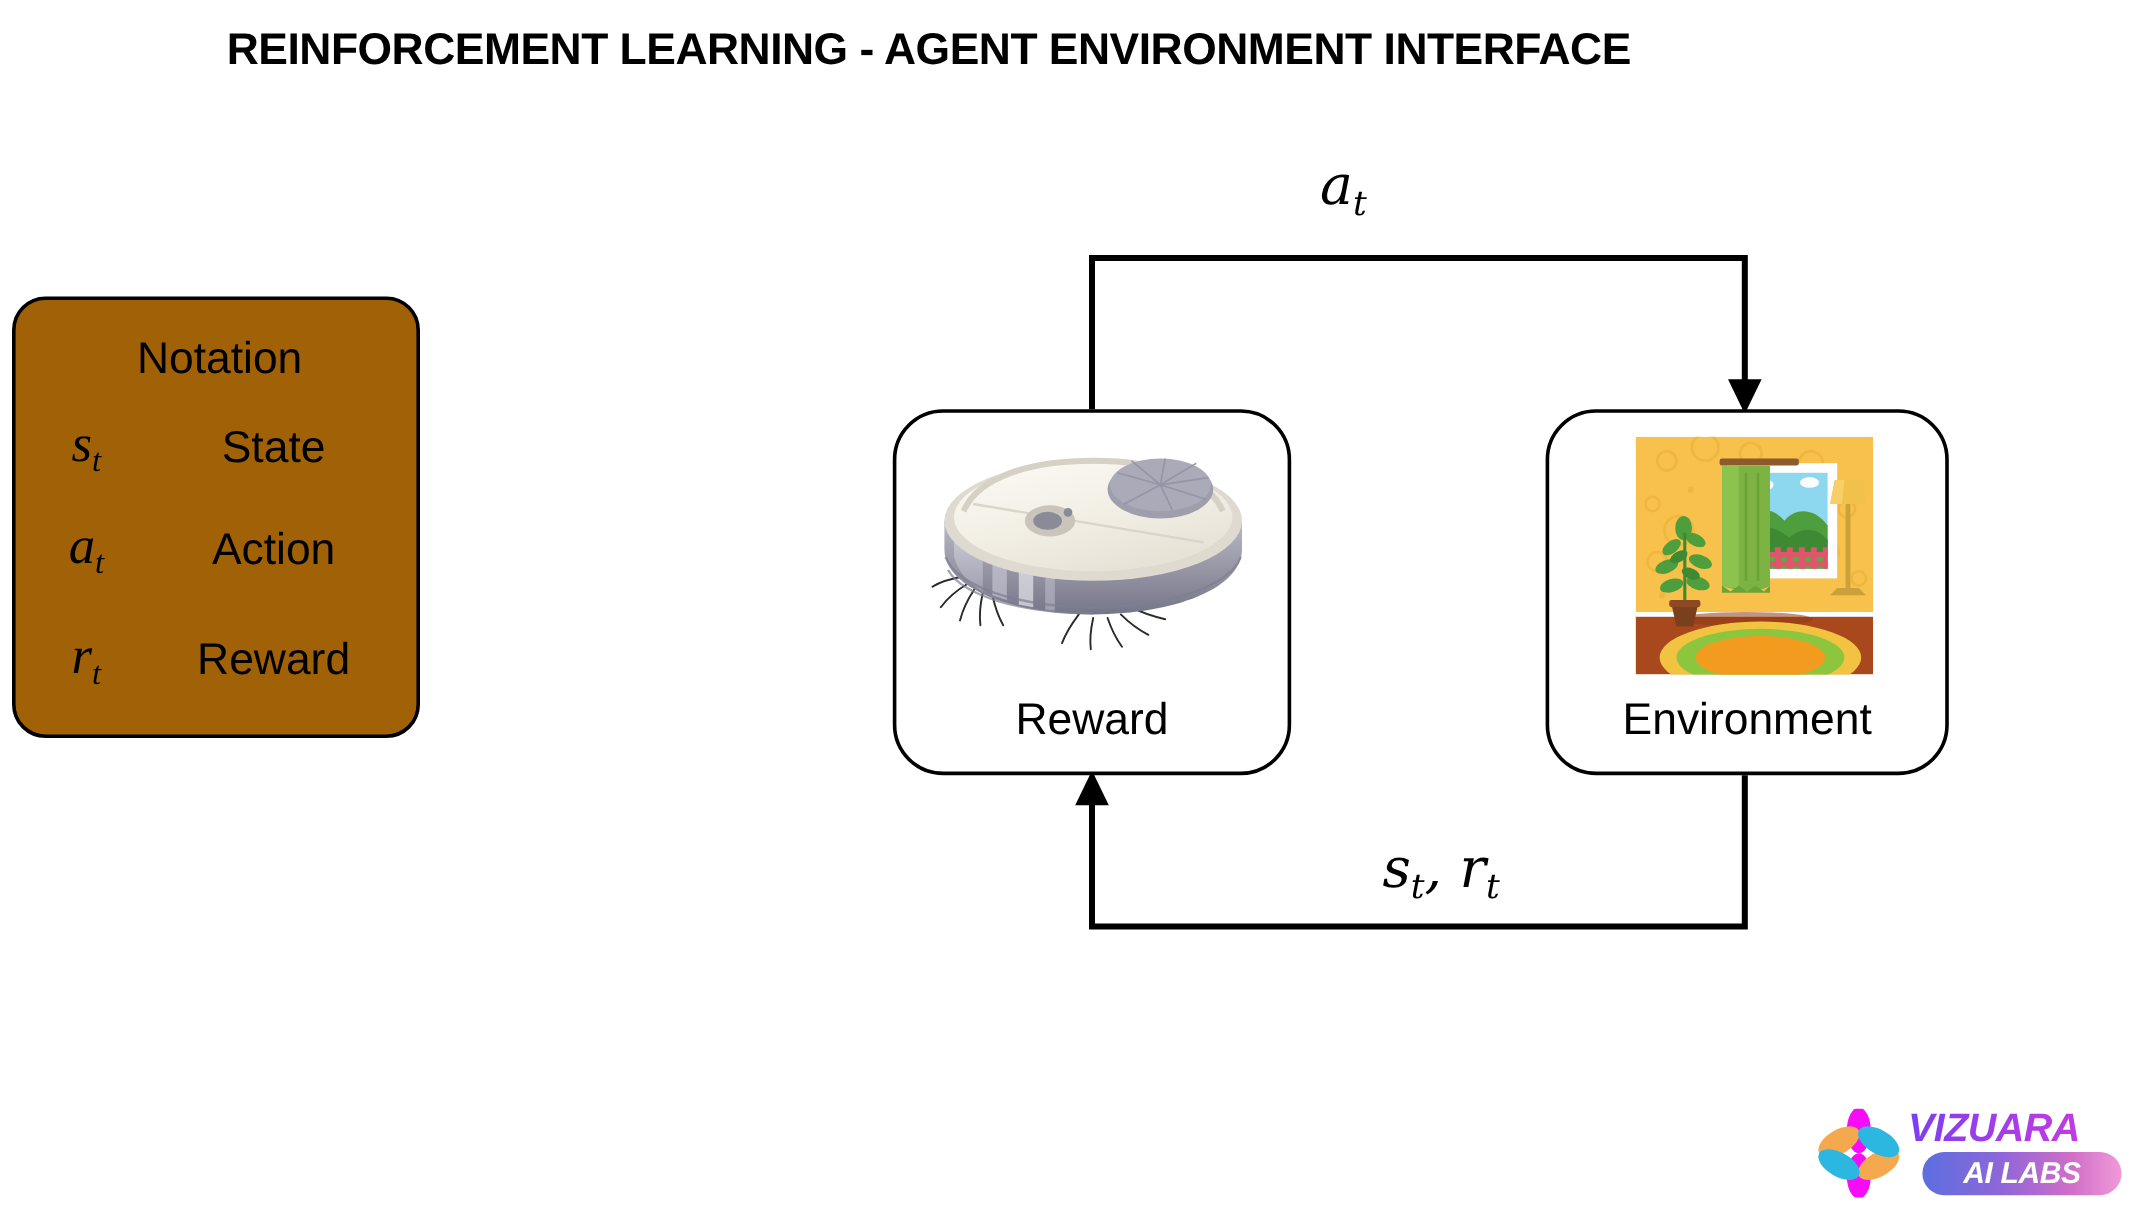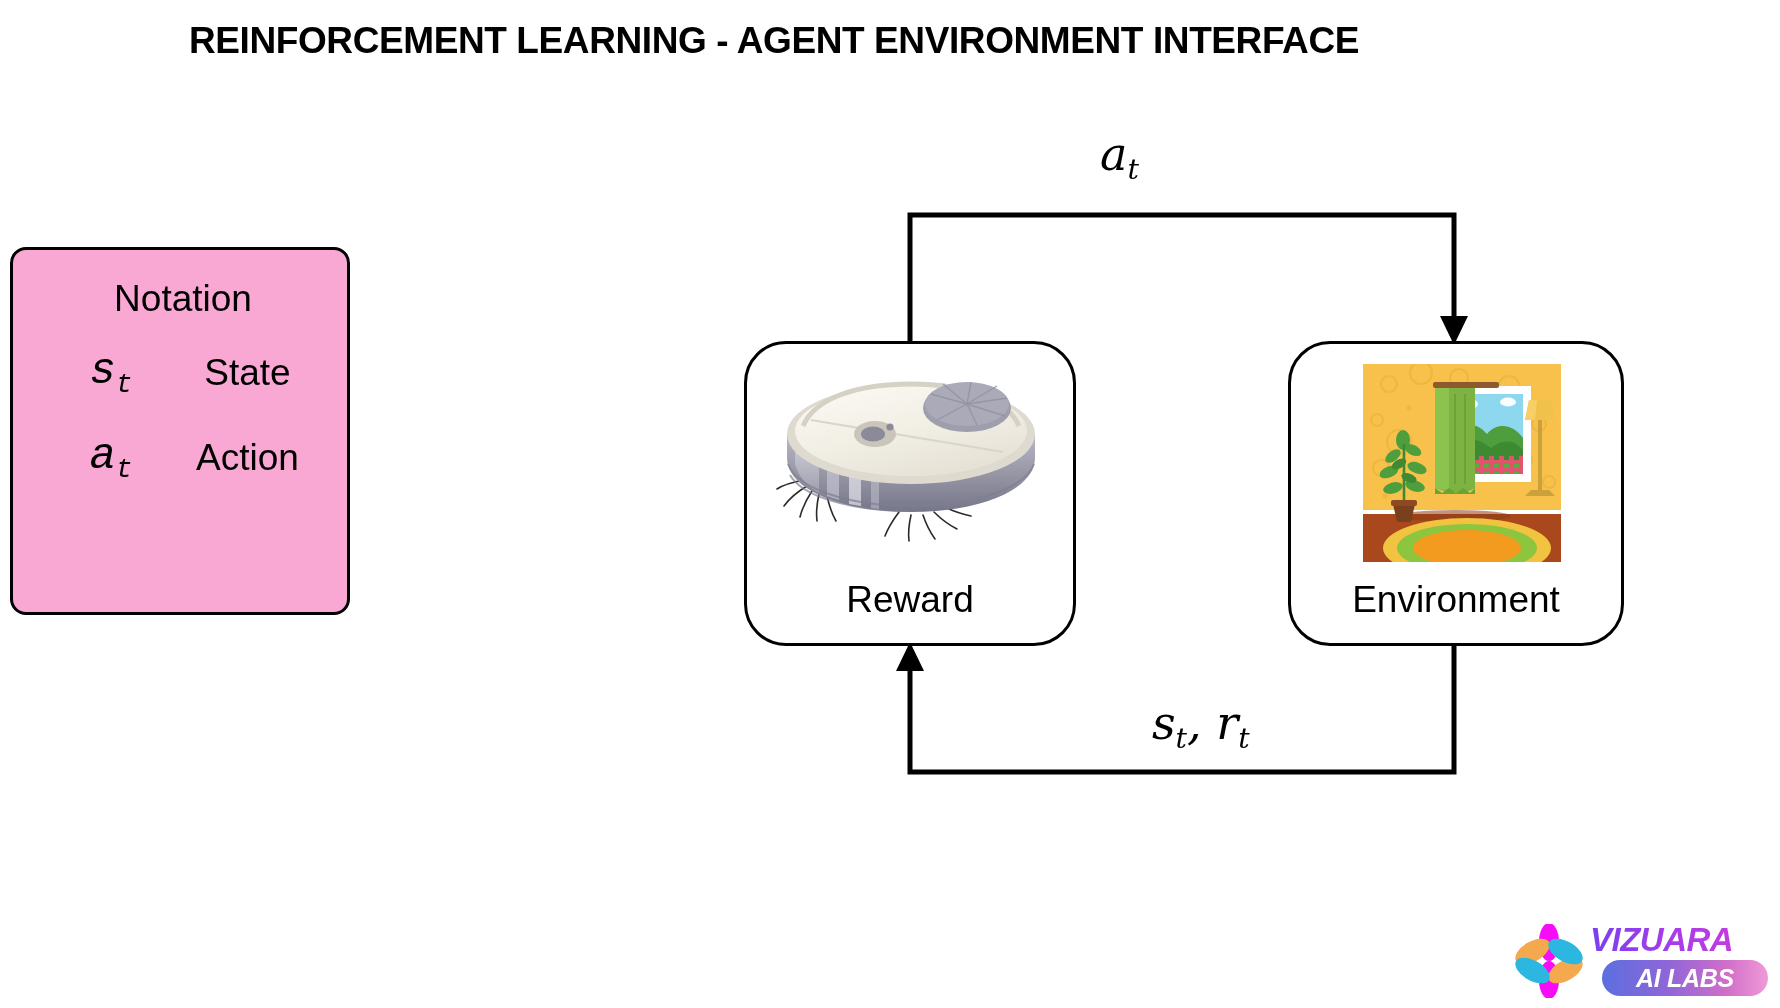--- a/index.html
+++ b/index.html
@@ -30,22 +30,22 @@
   }
 
   
   #notation-panel {
     position: absolute;
     left: 10px;
     top: 247px;
     width: 340px;
     height: 368px;
     border: 3.5px solid #000000;
-    border-radius: 16px;
-    background: #f9a8d4;
+    border-radius: 28px;
+    background: #a16207;
     box-sizing: border-box;
   }
   #notation-heading {
     position: absolute;
     top: 28px;
     left: 0;
     width: 340px;
     text-align: center;
     font-size: 37px;
     font-family: "Liberation Sans", sans-serif;
@@ -58,26 +58,25 @@
     height: 60px;
     display: flex;
     align-items: center;
   }
   .notation-row[data-row="0"] { top: 93px; }
   .notation-row[data-row="1"] { top: 178px; }
   .notation-row[data-row="2"] { top: 270px; }
   .notation-sym {
     width: 118px;
     text-align: center;
-    font-family: Liberation Mono, monospace;
+    font-family: Liberation Serif, serif;
     font-style: italic;
     font-size: 44px;
     line-height: 1;
     color: #000000;
-    padding-left: 39px;
   }
   .notation-sym .sub {
     font-size: 0.62em;
     vertical-align: -0.32em;
     font-style: italic;
     letter-spacing: 0;
   }
   .notation-label {
     flex: 1;
     text-align: center;
@@ -244,20 +243,24 @@
   <div class="notation-row" data-row="0">
     <div class="notation-sym"><span>s</span><span class="sub">t</span></div>
     <div class="notation-label">State</div>
   </div>
 
   <div class="notation-row" data-row="1">
     <div class="notation-sym"><span>a</span><span class="sub">t</span></div>
     <div class="notation-label">Action</div>
   </div>
 
+  <div class="notation-row" data-row="2">
+    <div class="notation-sym"><span>r</span><span class="sub">t</span></div>
+    <div class="notation-label">Reward</div>
+  </div>
 </div>
 
 <svg id="diagram" viewBox="0 0 1780 1008" width="1780" height="1008">
 
   <g>
     <path d="M 910 341 L 910 215 L 1454 215 L 1454 326" fill="none" stroke="#000000" stroke-width="5" stroke-linecap="butt" stroke-linejoin="miter"></path>
     <polygon points="1454,345 1440,316 1468,316" fill="#000000"></polygon>
   </g>
 
   <g>

